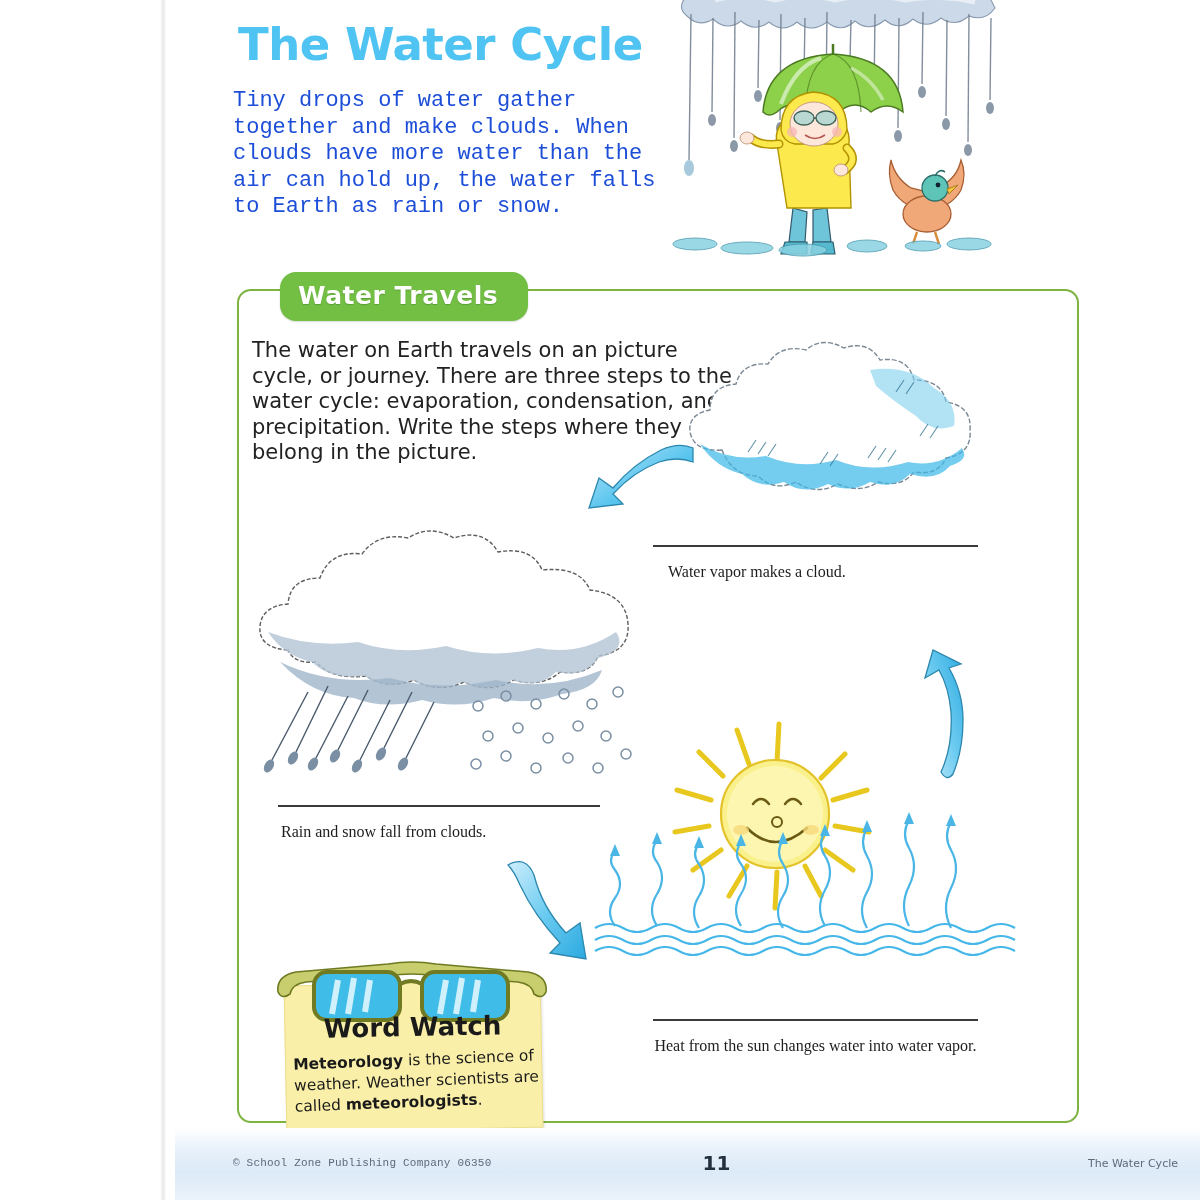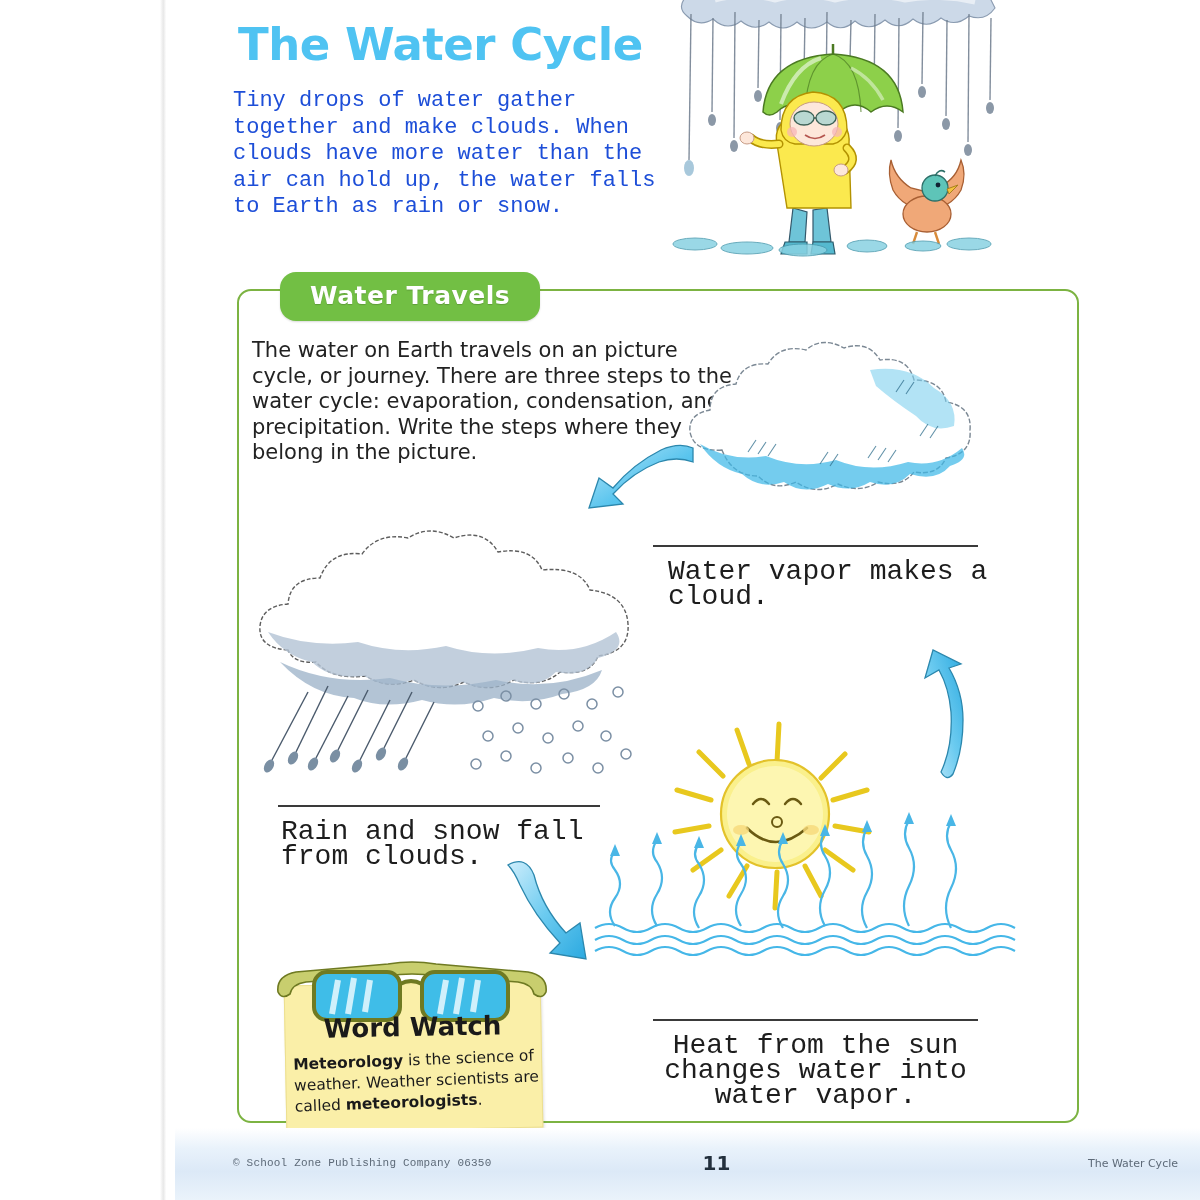--- a/index.html
+++ b/index.html
@@ -35,40 +35,40 @@
   }
 
   
   .panel{
     position:absolute;left:62px;top:289px;width:838px;height:830px;
     border:2.5px solid #7CB342;border-radius:14px;background:transparent;
   }
   .panel-tab{
     position:absolute;left:105px;top:272px;
     background:#72BF44;border-radius:16px;
-    padding:9px 30px 11px 30px;
+    padding:9px 30px 11px 18px;
     box-shadow:0 1px 2px rgba(0,0,0,.15);
   }
   .panel-tab span{
     color:#ffffff;font-size:25px;font-weight:bold;letter-spacing:.5px;
     font-family:"DejaVu Sans", sans-serif;
     text-shadow:0 1px 1px rgba(0,0,0,.18);
   }
   .directions{
     position:absolute;left:77px;top:338px;width:480px;
     font-size:21px;line-height:25.5px;color:#222;
     font-family:"DejaVu Sans", sans-serif;
   }
   .directions b{font-weight:normal;}
 
   
   .blank-line{position:absolute;height:0;border-top:2.5px solid #3a3a3a;}
   .caption{
-    position:absolute;font-size:28px;line-height:25px;color:#1d1d1d;
-    font-family:Liberation Mono, monospace;
+    position:absolute;font-size:16px;line-height:25px;color:#1d1d1d;
+    font-family:Liberation Serif, serif;
   }
 
   .cap1-line{left:478px;top:545px;width:325px;}
   .cap1{left:493px;top:559px;width:330px;}
 
   .cap2-line{left:103px;top:805px;width:322px;}
   .cap2{left:106px;top:819px;width:340px;}
 
   .cap3-line{left:478px;top:1019px;width:325px;}
   .cap3{left:478px;top:1033px;width:325px;text-align:center;}

